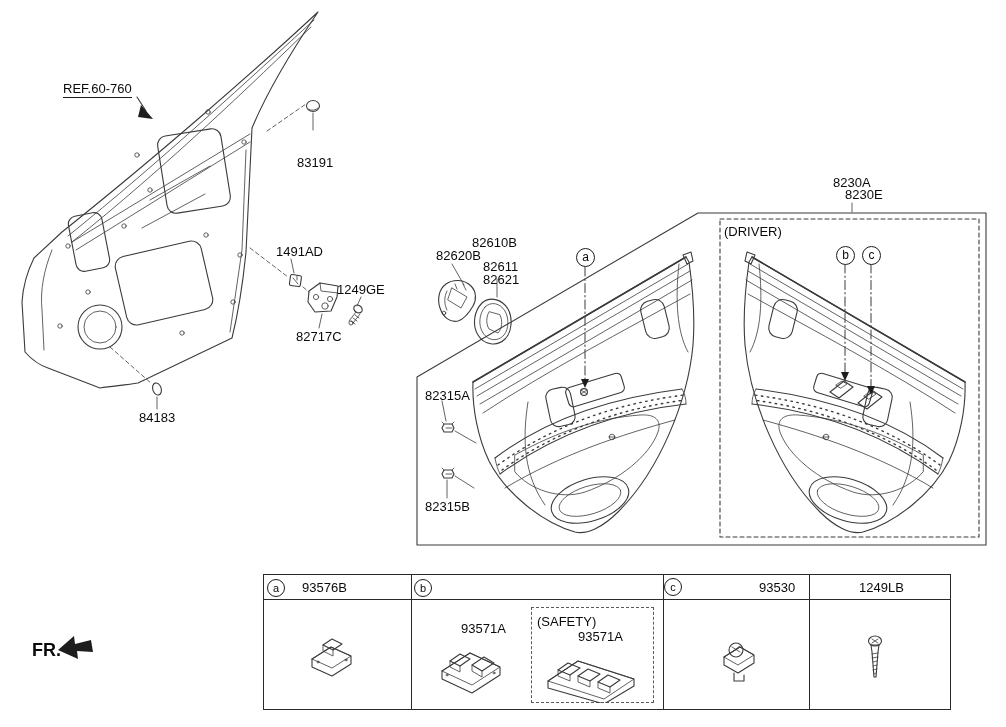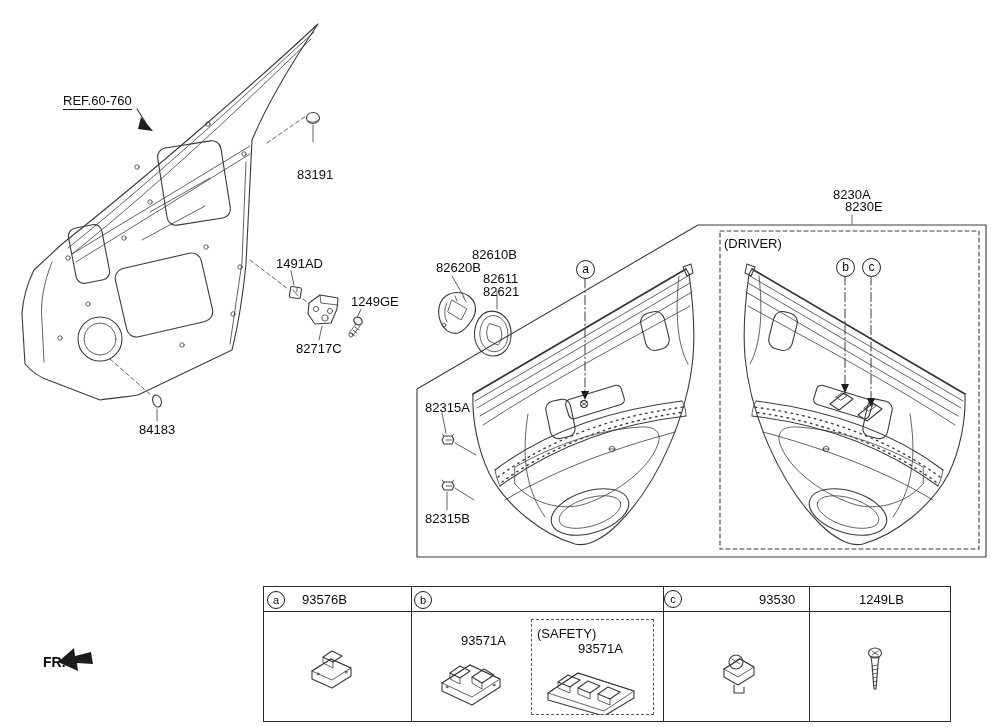--- a/index.html
+++ b/index.html
@@ -1,33 +1,33 @@
 <!DOCTYPE html>
 <html><head>
 <meta charset="utf-8">
 <style>
   html,body{margin:0;padding:0;}
   body{
     width:1006px;height:727px;background:#ffffff;position:relative;overflow:hidden;
     font-family:"Liberation Sans", sans-serif;color:#0a0a0a;
   }
-  .stage{position:absolute;left:0;top:12px;width:1006px;height:553px;text-decoration:underline;}
+  .stage{position:absolute;left:0;top:0;width:1006px;height:553px;text-decoration:underline;}
   svg.art{position:absolute;left:0;top:0;}
   svg.art *{vector-effect:non-scaling-stroke;}
   .ln{stroke:#3b3b3b;fill:none;stroke-width:1.1;stroke-linejoin:round;stroke-linecap:round;}
   .thick{stroke-width:1.6;}
   .thin{stroke-width:0.8;}
   .dash{stroke-dasharray:4 3;}
   .dashdot{stroke-dasharray:9 3 1.5 3;stroke-width:1;}
   .dots{stroke-dasharray:1.5 4.5;stroke-width:1.4;}
   .solidfill{fill:#1d1d1d;stroke:none;}
   .whitefill{fill:#ffffff;}
   .lbl{position:absolute;font-size:13px;line-height:13px;white-space:nowrap;letter-spacing:0px;}
   .lbl.underline{border-bottom:1.3px solid #1a1a1a;padding-bottom:2px;}
-  .lbl.big{font-size:14px;font-weight:bold;margin-left:11px;}
+  .lbl.big{font-size:18px;font-weight:bold;}
   .callout{
     position:absolute;width:16px;height:16px;border:1.2px solid #1c1c1c;border-radius:50%;
     background:#fff;display:flex;align-items:center;justify-content:center;
     font-size:11px;line-height:11px;
   }
   .callout.lg{width:17px;height:17px;font-size:12px;}
   .ptable{
     position:absolute;left:263px;top:574px;width:688px;height:136px;
     border:1.2px solid #2a2a2a;box-sizing:border-box;background:#fff;
   }
@@ -220,21 +220,21 @@
       <path class="ln dashdot" d="M871,264 L871,388"></path>
       <polygon class="solidfill" points="867,386 875,386 871,395"></polygon>
     </g>
 
     <polygon class="solidfill" points="58,650 74,636 75,644 91,640 93,652 77,651 78,659"></polygon>
   </svg>
 
   <div class="lbl underline" style="left:63px;top:82px;">REF.60-760</div>
   <div class="lbl" style="left:297px;top:132px;margin-top:24px;">83191</div>
   <div class="lbl" style="left:276px;top:245px;">1491AD</div>
-  <div class="lbl" style="left:337px;top:283px;padding-left:14px;">1249GE</div>
+  <div class="lbl" style="left:337px;top:283px;">1249GE</div>
   <div class="lbl" style="left:296px;top:330px;">82717C</div>
   <div class="lbl" style="left:139px;top:411px;text-align:center;">84183</div>
   <div class="lbl" style="left:436px;top:236px;margin-left:36px;">82610B</div>
   <div class="lbl" style="left:436px;top:249px;">82620B</div>
   <div class="lbl" style="left:483px;top:260px;">82611</div>
   <div class="lbl" style="left:483px;top:273px;text-align:center;">82621</div>
   <div class="lbl" style="left:425px;top:389px;">82315A</div>
   <div class="lbl" style="left:425px;top:500px;">82315B</div>
   <div class="lbl" style="left:833px;top:176px;">8230A</div>
   <div class="lbl" style="left:833px;top:188px;margin-left:12px;">8230E</div>

